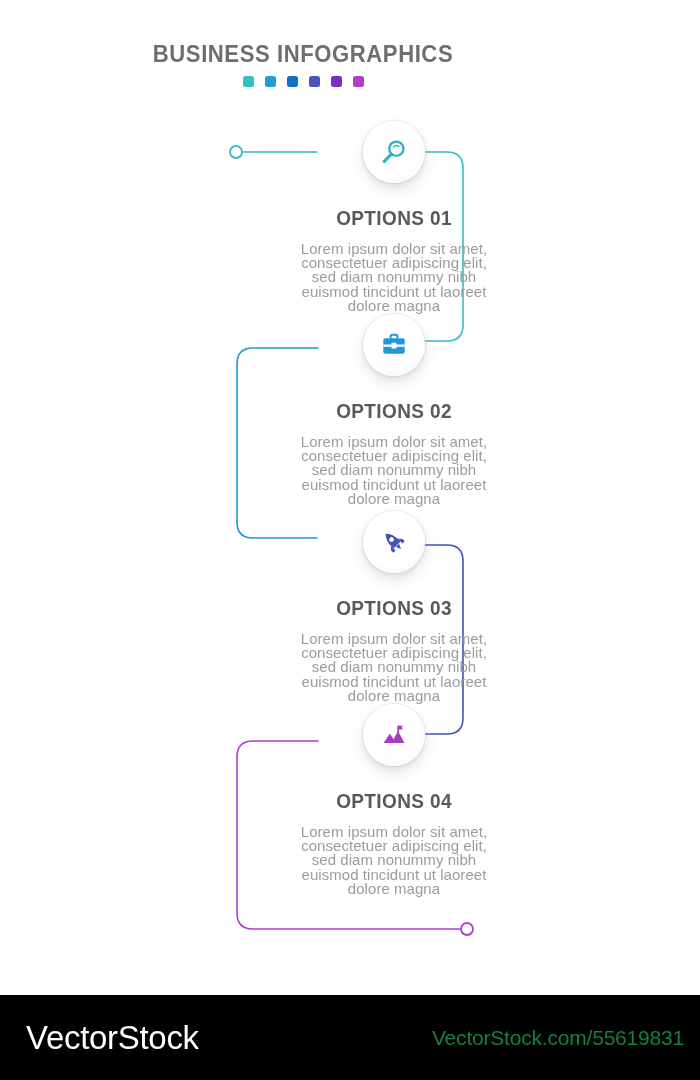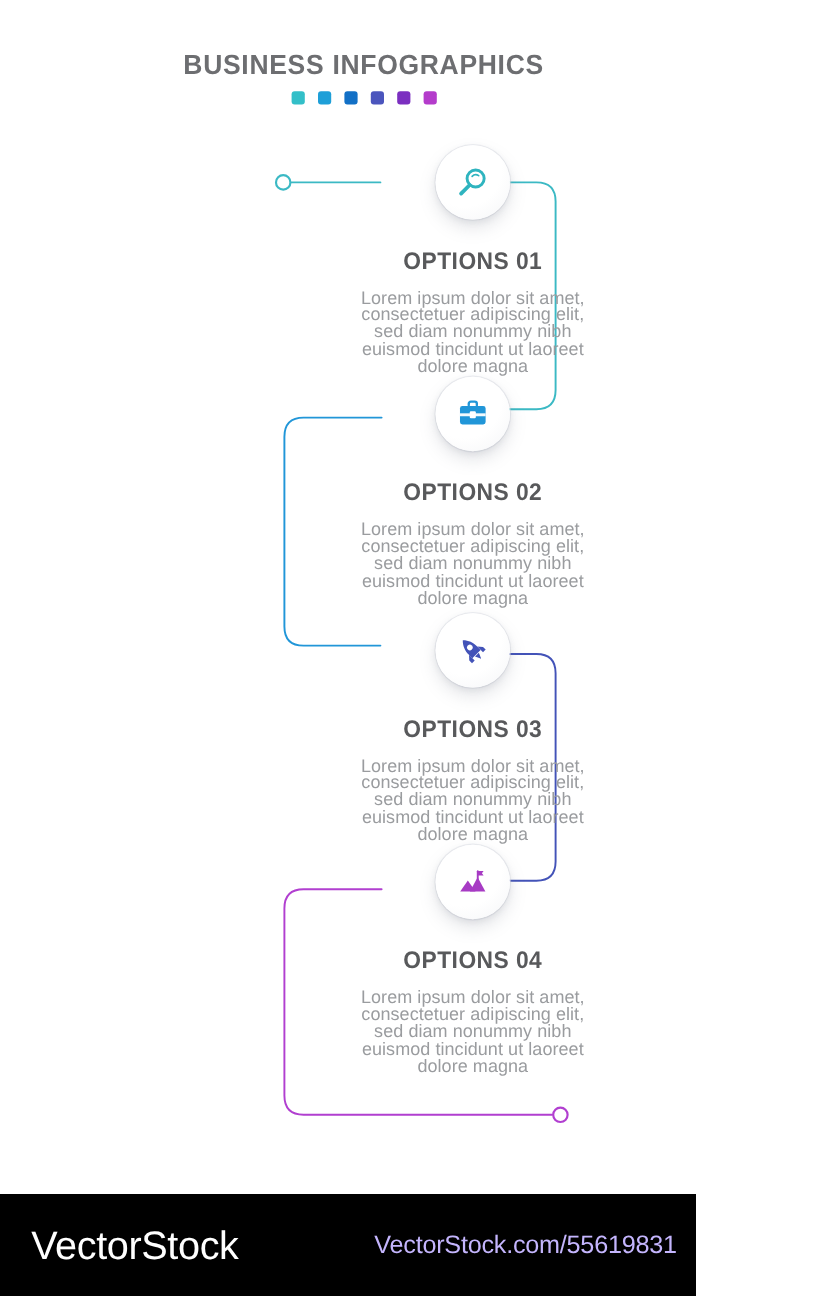--- a/index.html
+++ b/index.html
@@ -107,41 +107,41 @@
     margin: 0 auto;
     width: 210px;
     letter-spacing: 0.05px;
   }
 
   
   #footer {
     position: absolute;
     top: 995px;
     left: 0;
-    width: 580px;
+    width: 700px;
     height: 85px;
     background: #000000;
   }
   #wm-logo {
     position: absolute;
     left: 26px;
     top: 50%;
     transform: translateY(-50%);
     color: #ffffff;
     font-size: 33px;
     font-weight: normal;
     letter-spacing: -0.3px;
     font-family: "Liberation Sans", sans-serif;
   }
   #wm-url {
     position: absolute;
     right: 16px;
     top: 50%;
     transform: translateY(-50%);
-    color: #c4b5fd;
+    color: #15803d;
     font-size: 21px;
     letter-spacing: -0.2px;
     font-family: "Liberation Sans", sans-serif;
   }
 </style>
 </head>
 <body>
 
 <div id="canvas">
 

